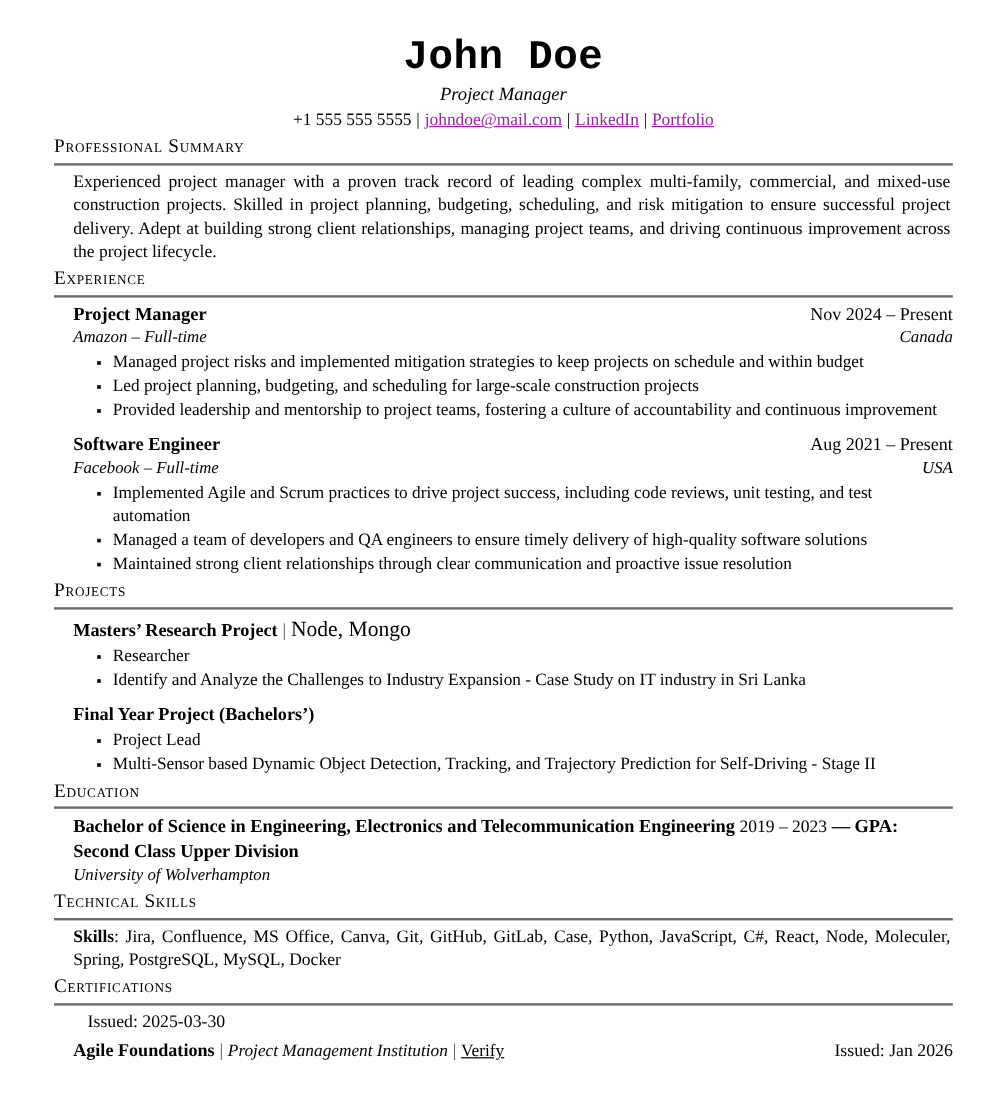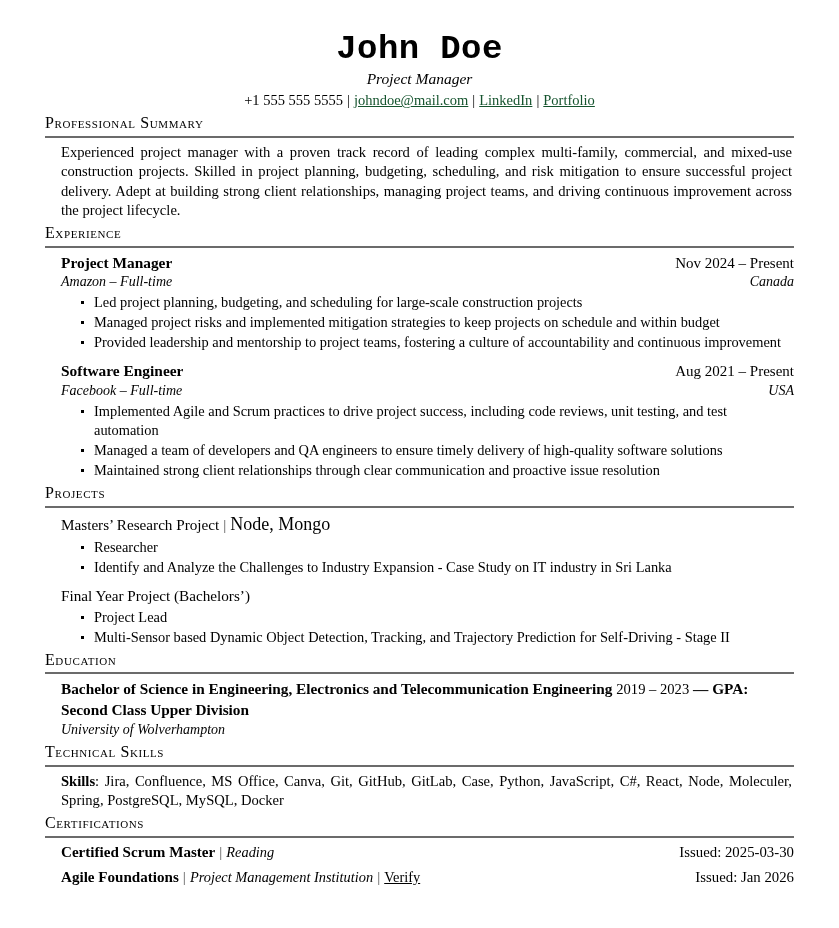--- a/index.html
+++ b/index.html
@@ -41,21 +41,21 @@
     font-size: 14.5px;
     line-height: 1.3;
     white-space: nowrap;
   }
   .contact-sep {
     padding: 0 4px;
     color: #000;
   }
   .contact-link {
     text-decoration: underline;
-    color: #14532d;
+    color: #a21caf;
     cursor: pointer;
   }
 
   
   .section { margin-top: 4px; }
   .section-title {
     font-size: 16px;
     font-variant: small-caps;
     text-transform: none;
     letter-spacing: 0.6px;
@@ -133,21 +133,21 @@
     background: #000;
   }
 
   
   .project { margin-bottom: 2px; }
   .project + .project { margin-top: 9px; }
   .project-head {
     font-size: 15.2px;
     line-height: 1.3;
   }
-  .project-name { font-weight: normal; }
+  .project-name { font-weight: bold; }
   .project-sep { padding: 0 4px; color: #555; }
   .project-tech { font-size: 18px; }
 
   
   .edu-degree-block {
     font-size: 15.3px;
     line-height: 1.33;
     font-weight: bold;
   }
   .edu-date {
@@ -225,22 +225,22 @@
       <div class="entry">
         <div class="entry-row">
           <span class="entry-title">Project Manager</span>
           <span class="entry-date">Nov 2024 – Present</span>
         </div>
         <div class="entry-row">
           <span class="entry-sub">Amazon – Full-time</span>
           <span class="entry-loc">Canada</span>
         </div>
         <ul class="bullets">
+          <li>Managed project risks and implemented mitigation strategies to keep projects on schedule and within budget</li>
           <li>Led project planning, budgeting, and scheduling for large-scale construction projects</li>
-          <li>Managed project risks and implemented mitigation strategies to keep projects on schedule and within budget</li>
           <li>Provided leadership and mentorship to project teams, fostering a culture of accountability and continuous improvement</li>
         </ul>
       </div>
 
       <div class="entry">
         <div class="entry-row">
           <span class="entry-title">Software Engineer</span>
           <span class="entry-date">Aug 2021 – Present</span>
         </div>
         <div class="entry-row">
@@ -308,21 +308,20 @@
         <span>Jira, Confluence, MS Office, Canva, Git, GitHub, GitLab, Case, Python, JavaScript, C#, React, Node, Moleculer, Spring, PostgreSQL, MySQL, Docker</span></p>
     </div>
   </div>
 
   <div class="section">
     <div class="section-title">Certifications</div>
     <div class="section-rule"></div>
     <div class="section-body">
 
       <div class="cert-row">
-        <span class="cert-left"><span class="cert-name">Certified Scrum Master</span><span class="cert-sep">|</span><span class="cert-issuer">Reading</span></span>
         <span class="cert-date">Issued: 2025-03-30</span>
       </div>
 
       <div class="cert-row">
         <span class="cert-left"><span class="cert-name">Agile Foundations</span><span class="cert-sep">|</span><span class="cert-issuer">Project Management Institution</span><span class="cert-sep">|</span><span class="cert-verify linked">Verify</span></span>
         <span class="cert-date">Issued: Jan 2026</span>
       </div>
 
     </div>
   </div>

